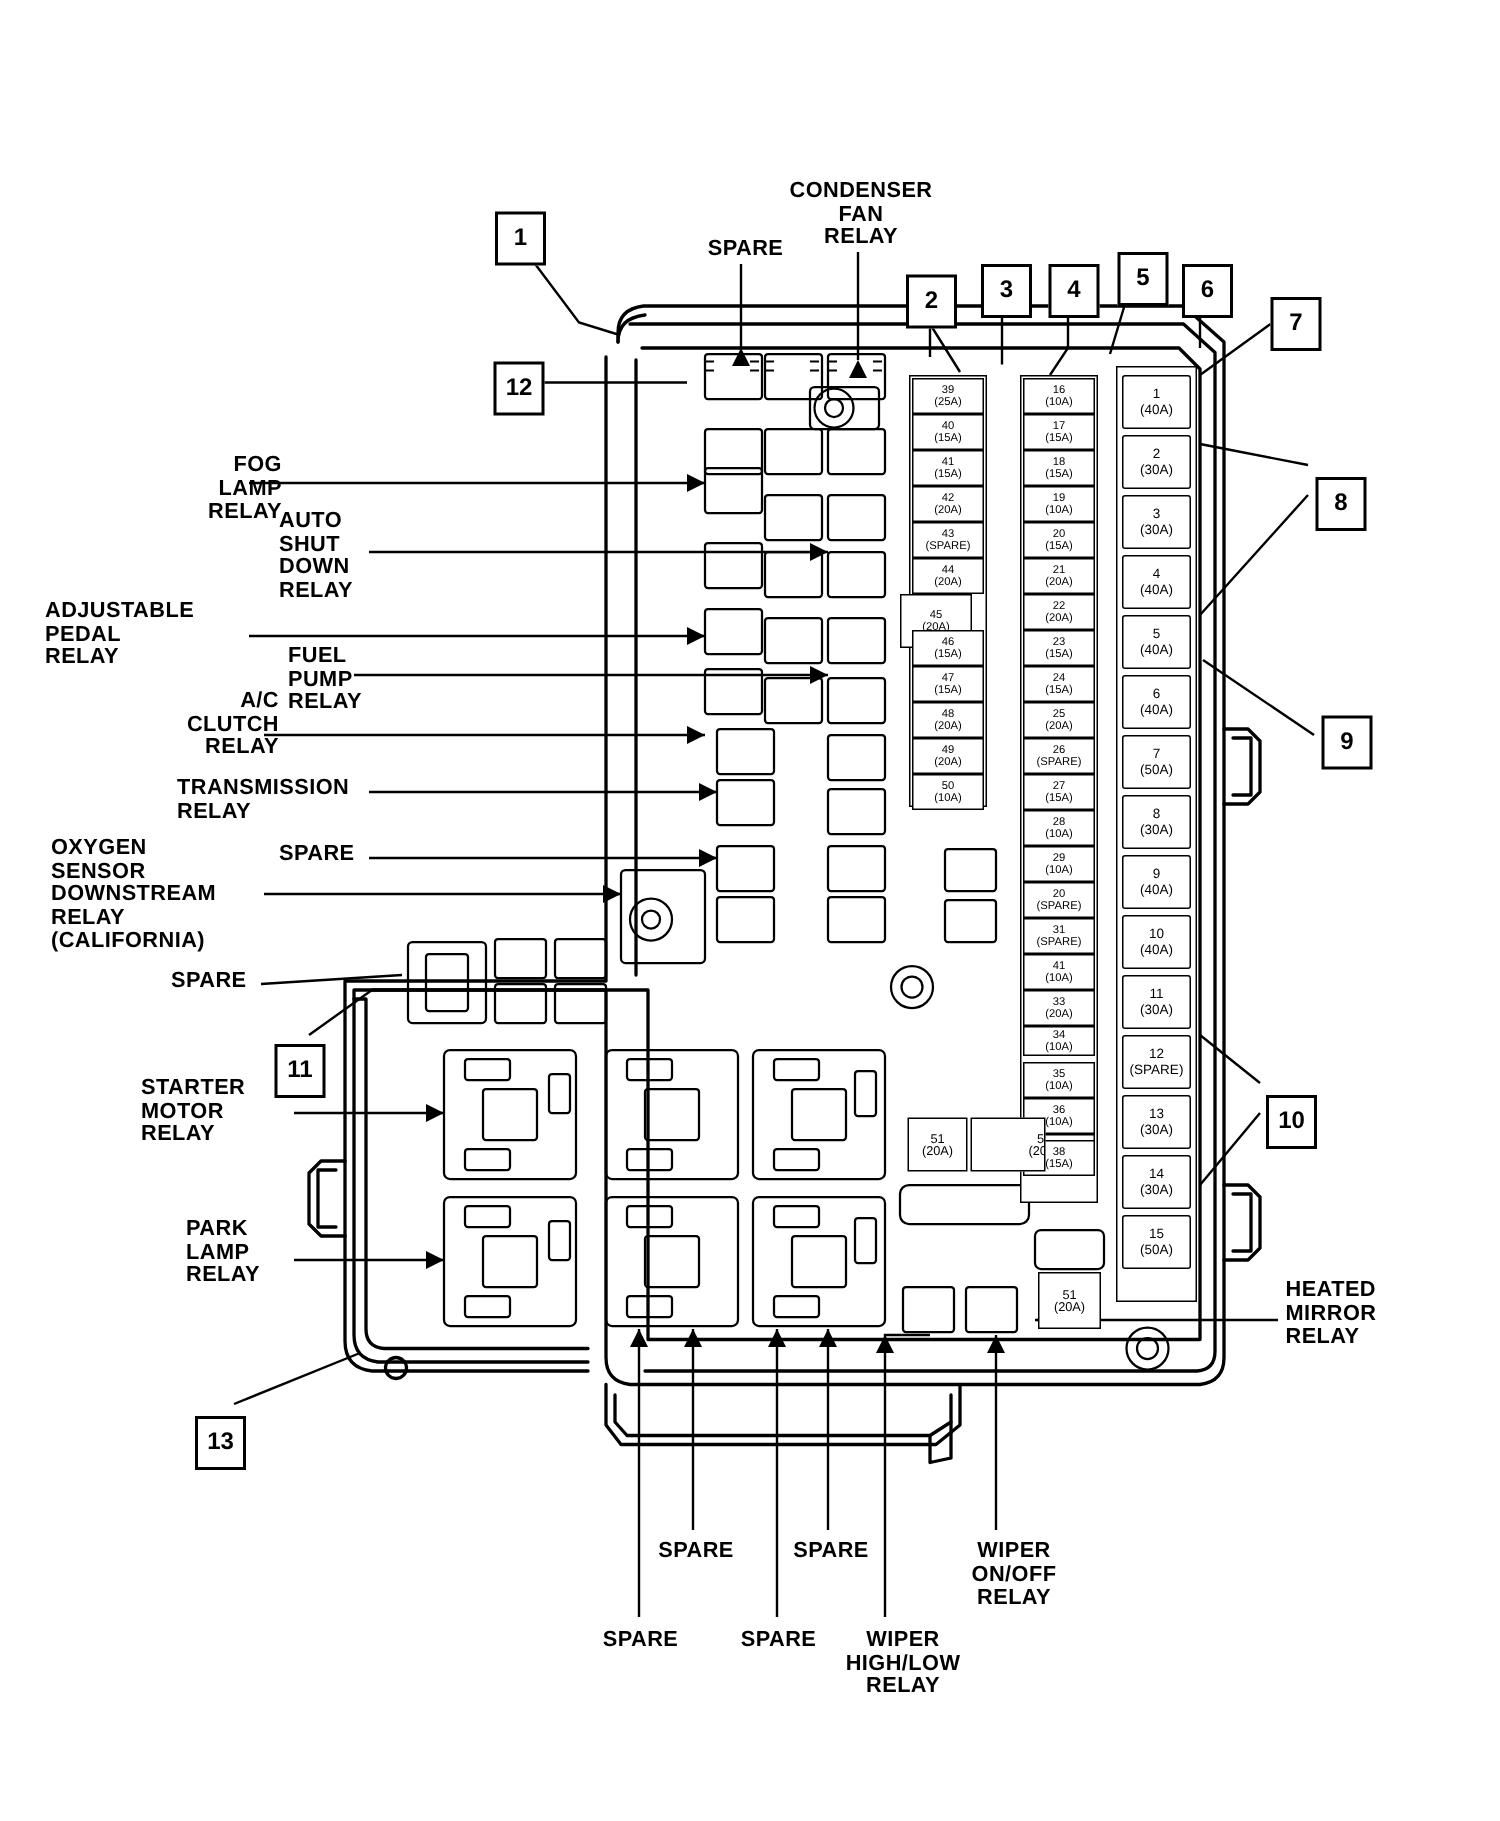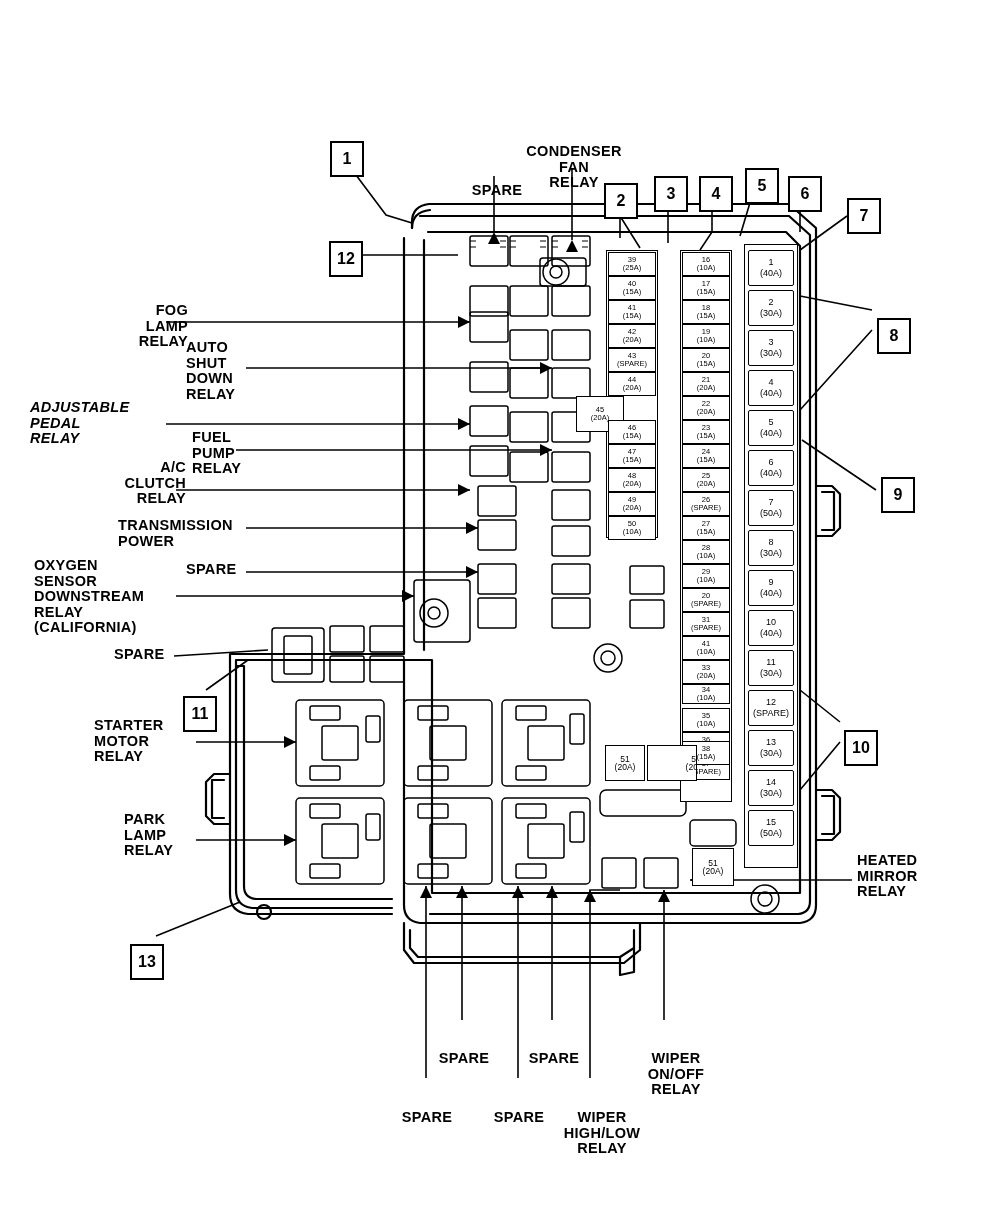--- a/index.html
+++ b/index.html
@@ -35,21 +35,21 @@
     height: 1214px;
   }
   .lbl {
     position: absolute;
     font-size: 14.5px;
     line-height: 15.5px;
     font-weight: bold;
     letter-spacing: 0.3px;
     white-space: pre-line;
   }
-  .lbl.c { text-align: center; margin-top: 24px; }
+  .lbl.c { text-align: center; }
   .lbl.r { text-align: right; }
   .lbl.l { text-align: left; }
   .numbox {
     position: absolute;
     border: 2px solid #000;
     background: #fff;
     font-size: 16px;
     font-weight: bold;
     display: flex;
     align-items: center;
@@ -321,31 +321,31 @@
     </div>
 
   <div id="labels">
       <div class="lbl r" style="left: 108px; top: 303px; width: 80px;">FOG
 LAMP
 RELAY</div>
       <div class="lbl l" style="left: 186px; top: 340px; width: 70px;">AUTO
 SHUT
 DOWN
 RELAY</div>
-      <div class="lbl l" style="left: 30px; top: 400px; width: 130px; font-style: italic;">ADJUSTABLE
+      <div class="lbl l" style="left: 30px; top: 400px; width: 130px;">ADJUSTABLE
 PEDAL
 RELAY</div>
       <div class="lbl l" style="left: 192px; top: 430px; width: 70px;">FUEL
 PUMP
 RELAY</div>
       <div class="lbl r" style="left: 96px; top: 460px; width: 90px;">A/C
 CLUTCH
 RELAY</div>
       <div class="lbl l" style="left: 118px; top: 518px; width: 130px;">TRANSMISSION
-POWER</div>
+RELAY</div>
       <div class="lbl l" style="left: 34px; top: 558px; width: 144px;">OXYGEN
 SENSOR
 DOWNSTREAM
 RELAY
 (CALIFORNIA)</div>
       <div class="lbl l" style="left: 186px; top: 562px; width: 64px;">SPARE</div>
       <div class="lbl l" style="left: 114px; top: 647px; width: 64px;">SPARE</div>
       <div class="lbl l" style="left: 94px; top: 718px; width: 92px;">STARTER
 MOTOR
 RELAY</div>
@@ -371,21 +371,21 @@
 RELAY</div>
     </div>
 
   <div id="fuses">
       <div class="fuse" style="left: 608px; top: 252px; width: 48px; height: 24px;"><div>39</div><div>(25A)</div></div>
       <div class="fuse" style="left: 608px; top: 276px; width: 48px; height: 24px;"><div>40</div><div>(15A)</div></div>
       <div class="fuse" style="left: 608px; top: 300px; width: 48px; height: 24px;"><div>41</div><div>(15A)</div></div>
       <div class="fuse" style="left: 608px; top: 324px; width: 48px; height: 24px;"><div>42</div><div>(20A)</div></div>
       <div class="fuse" style="left: 608px; top: 348px; width: 48px; height: 24px;"><div>43</div><div>(SPARE)</div></div>
       <div class="fuse" style="left: 608px; top: 372px; width: 48px; height: 24px;"><div>44</div><div>(20A)</div></div>
-      <div class="fuse" style="left: 576px; top: 396px; width: 48px; height: 36px;"><div>45</div><div>(20A)</div></div>
+      <div class="fuse" style="left: 600px; top: 396px; width: 48px; height: 36px;"><div>45</div><div>(20A)</div></div>
       <div class="fuse" style="left: 608px; top: 420px; width: 48px; height: 24px;"><div>46</div><div>(15A)</div></div>
       <div class="fuse" style="left: 608px; top: 444px; width: 48px; height: 24px;"><div>47</div><div>(15A)</div></div>
       <div class="fuse" style="left: 608px; top: 468px; width: 48px; height: 24px;"><div>48</div><div>(20A)</div></div>
       <div class="fuse" style="left: 608px; top: 492px; width: 48px; height: 24px;"><div>49</div><div>(20A)</div></div>
       <div class="fuse" style="left: 608px; top: 516px; width: 48px; height: 24px;"><div>50</div><div>(10A)</div></div>
       <div class="fuse" style="left: 682px; top: 252px; width: 48px; height: 24px;"><div>16</div><div>(10A)</div></div>
       <div class="fuse" style="left: 682px; top: 276px; width: 48px; height: 24px;"><div>17</div><div>(15A)</div></div>
       <div class="fuse" style="left: 682px; top: 300px; width: 48px; height: 24px;"><div>18</div><div>(15A)</div></div>
       <div class="fuse" style="left: 682px; top: 324px; width: 48px; height: 24px;"><div>19</div><div>(10A)</div></div>
       <div class="fuse" style="left: 682px; top: 348px; width: 48px; height: 24px;"><div>20</div><div>(15A)</div></div>
@@ -399,21 +399,21 @@
       <div class="fuse" style="left: 682px; top: 540px; width: 48px; height: 24px;"><div>28</div><div>(10A)</div></div>
       <div class="fuse" style="left: 682px; top: 564px; width: 48px; height: 24px;"><div>29</div><div>(10A)</div></div>
       <div class="fuse" style="left: 682px; top: 588px; width: 48px; height: 24px;"><div>20</div><div>(SPARE)</div></div>
       <div class="fuse" style="left: 682px; top: 612px; width: 48px; height: 24px;"><div>31</div><div>(SPARE)</div></div>
       <div class="fuse" style="left: 682px; top: 636px; width: 48px; height: 24px;"><div>41</div><div>(10A)</div></div>
       <div class="fuse" style="left: 682px; top: 660px; width: 48px; height: 24px;"><div>33</div><div>(20A)</div></div>
       <div class="fuse" style="left: 682px; top: 684px; width: 48px; height: 20px;"><div>34</div><div>(10A)</div></div>
       <div class="fuse" style="left: 682px; top: 708px; width: 48px; height: 24px;"><div>35</div><div>(10A)</div></div>
       <div class="fuse" style="left: 682px; top: 732px; width: 48px; height: 24px;"><div>36</div><div>(10A)</div></div>
       <div class="fuse" style="left: 682px; top: 756px; width: 48px; height: 24px;"><div>37</div><div>(SPARE)</div></div>
-      <div class="fuse" style="left: 682px; top: 741px; width: 48px; height: 24px;"><div>38</div><div>(15A)</div></div>
+      <div class="fuse" style="left: 682px; top: 760px; width: 48px; height: 24px;"><div>38</div><div>(15A)</div></div>
       <div class="bigfuse" style="left: 748px; top: 250px; width: 46px; height: 36px;"><div>1</div><div>(40A)</div></div>
       <div class="bigfuse" style="left: 748px; top: 290px; width: 46px; height: 36px;"><div>2</div><div>(30A)</div></div>
       <div class="bigfuse" style="left: 748px; top: 330px; width: 46px; height: 36px;"><div>3</div><div>(30A)</div></div>
       <div class="bigfuse" style="left: 748px; top: 370px; width: 46px; height: 36px;"><div>4</div><div>(40A)</div></div>
       <div class="bigfuse" style="left: 748px; top: 410px; width: 46px; height: 36px;"><div>5</div><div>(40A)</div></div>
       <div class="bigfuse" style="left: 748px; top: 450px; width: 46px; height: 36px;"><div>6</div><div>(40A)</div></div>
       <div class="bigfuse" style="left: 748px; top: 490px; width: 46px; height: 36px;"><div>7</div><div>(50A)</div></div>
       <div class="bigfuse" style="left: 748px; top: 530px; width: 46px; height: 36px;"><div>8</div><div>(30A)</div></div>
       <div class="bigfuse" style="left: 748px; top: 570px; width: 46px; height: 36px;"><div>9</div><div>(40A)</div></div>
       <div class="bigfuse" style="left: 748px; top: 610px; width: 46px; height: 36px;"><div>10</div><div>(40A)</div></div>

